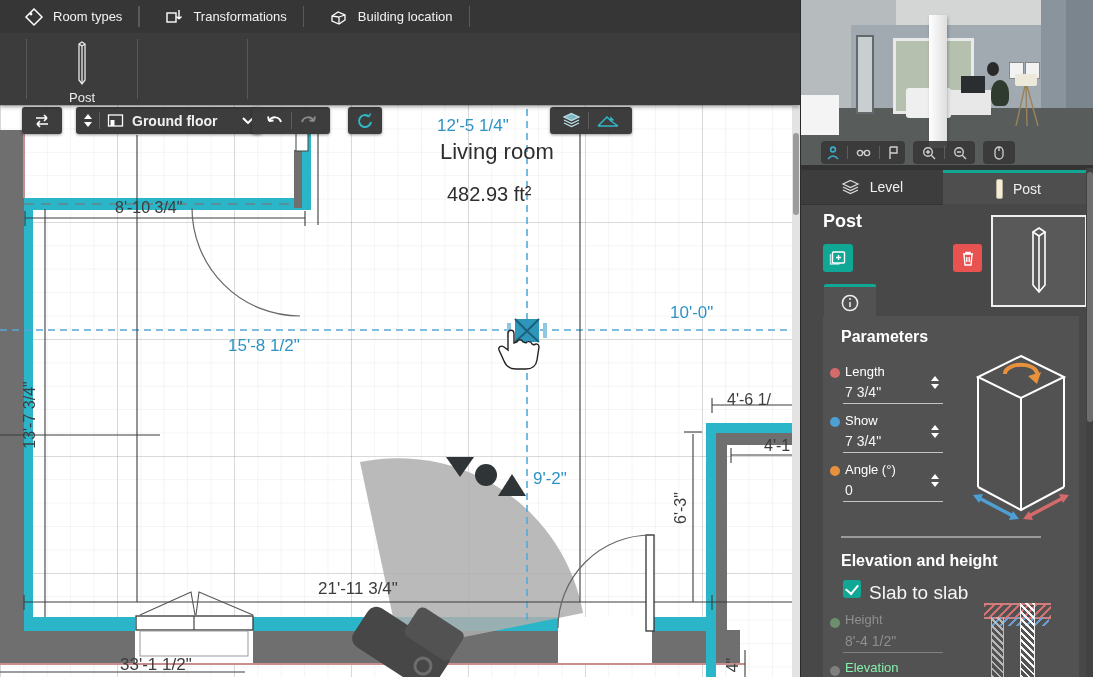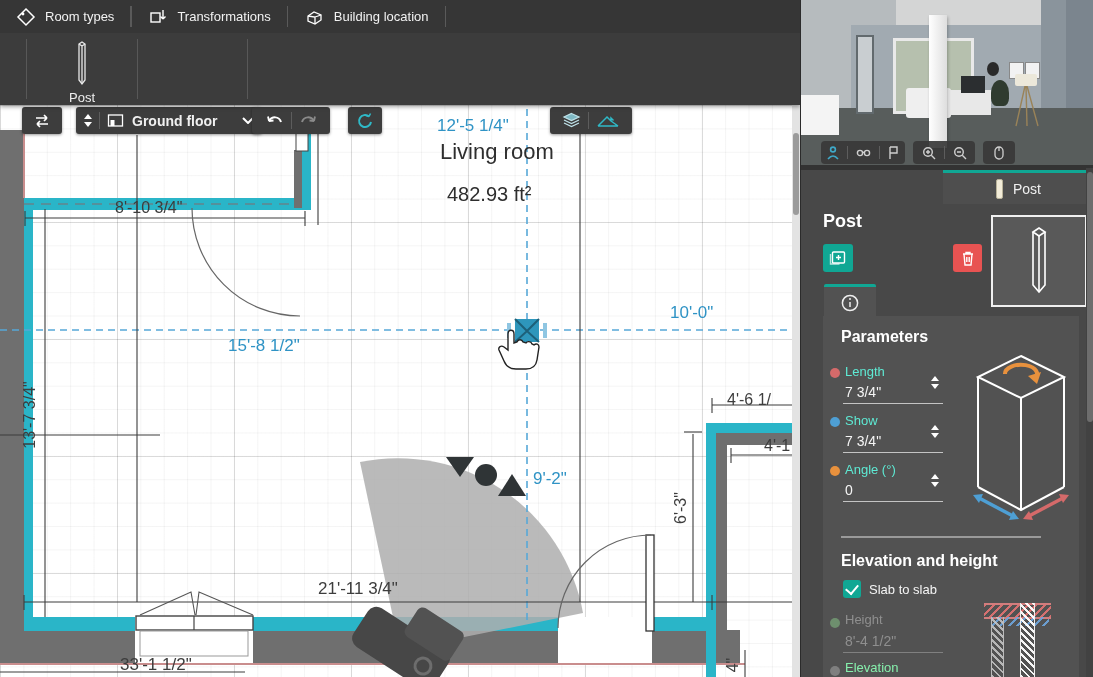--- a/index.html
+++ b/index.html
@@ -1,21 +1,21 @@
 <!DOCTYPE html>
 <html><head>
 <meta charset="utf-8">
 <style>
   html,body{margin:0;padding:0;background:#222;}
   #app{position:relative;width:1093px;height:677px;overflow:hidden;background:#fff;
        font-family:"Liberation Sans",sans-serif;-webkit-font-smoothing:antialiased;}
   .abs{position:absolute;}
   
   #menubar{left:0;top:0;width:800px;height:33px;background:#363636;display:flex;align-items:stretch;z-index:30;}
-  .menu-tab{display:flex;align-items:center;gap:9px;padding:0 16px;color:#f2f2f2;font-size:13px;cursor:pointer;}
+  .menu-tab{display:flex;align-items:center;gap:9px;padding:0 16px;color:#f2f2f2;font-size:13px;cursor:pointer;margin-left:8px;}
   .menu-div{width:1px;background:#5a5a5a;margin:6px 0;}
   
   #palette{left:0;top:33px;width:800px;height:72px;background:#3c3c3c;z-index:29;box-shadow:0 2px 4px rgba(0,0,0,.35);}
   .pal-div{position:absolute;top:6px;bottom:6px;width:1px;background:#585858;}
   .pal-tool{position:absolute;top:0;height:72px;width:110px;display:flex;flex-direction:column;align-items:center;justify-content:flex-end;padding-bottom:6px;color:#eee;font-size:13px;cursor:pointer;}
   .pal-tool svg{margin-bottom:4px;}
   
   #canvas{left:0;top:105px;width:800px;height:572px;overflow:hidden;background-color:#fff;
     background-image:
       linear-gradient(rgba(70,70,70,.16) 1px,transparent 1px),
@@ -32,21 +32,21 @@
   .cbtn{position:absolute;top:2px;height:27px;background:#3d3d3d;border-radius:3px;display:flex;align-items:center;color:#f0f0f0;font-size:14px;box-shadow:0 1px 3px rgba(0,0,0,.4);cursor:pointer;}
   .cbtn .sep{width:1px;height:17px;background:#5d5d5d;margin:0 7px;}
   .tri-u{width:0;height:0;border-left:4px solid transparent;border-right:4px solid transparent;border-bottom:5px solid #fff;}
   .tri-d{width:0;height:0;border-left:4px solid transparent;border-right:4px solid transparent;border-top:5px solid #fff;}
   
   #panel{left:800px;top:0;width:293px;height:677px;background:#484848;border-left:1px solid #2b2b2b;z-index:40;}
   #view3d{left:0;top:0;width:293px;height:165px;background:#9aa3aa;overflow:hidden;}
   .v3btn{position:absolute;background:rgba(56,56,56,.92);border-radius:4px;display:flex;align-items:center;justify-content:center;gap:8px;height:23px;cursor:pointer;}
   .ptab{position:absolute;top:170px;height:34px;display:flex;align-items:center;gap:10px;font-size:14px;color:#f0f0f0;cursor:pointer;}
   .card{background:#525252;}
-  .plabel{position:absolute;color:#5eead4;font-size:13px;}
+  .plabel{position:absolute;color:#ffffff;font-size:13px;}
   .pvalue{position:absolute;color:#f5f5f5;font-size:14px;}
   .pline{position:absolute;height:1px;background:#c4c4c4;width:100px;}
   .dot{position:absolute;width:10px;height:10px;border-radius:50%;}
   .stepper{position:absolute;display:flex;flex-direction:column;gap:3px;cursor:pointer;}
   .hatch-red{background:repeating-linear-gradient(135deg,rgba(227,115,115,.9) 0 2px,transparent 2px 6px);border-top:2px solid #d27d7d;border-bottom:2px solid #d27d7d;}
   .hatch-blue{background:repeating-linear-gradient(135deg,rgba(110,165,220,.9) 0 2px,transparent 2px 6px);}
   .hatch-gray{background:repeating-linear-gradient(45deg,rgba(200,200,200,.85) 0 2px,transparent 2px 5px);border-left:1px solid #bbb;border-right:1px solid #bbb;}
   .hatch-white{background:repeating-linear-gradient(45deg,rgba(255,255,255,.95) 0 2px,transparent 2px 5px);border-left:1px solid #eee;border-right:1px solid #eee;}
   .check{width:18px;height:18px;background:#10a794;border-radius:3px;position:absolute;}
   .check::after{content:"";position:absolute;left:5px;top:2px;width:6px;height:10px;border:solid #fff;border-width:0 2px 2px 0;transform:rotate(40deg);}
@@ -344,20 +344,30 @@
         <span>
             <svg width="10" height="14" viewBox="0 0 10 14" fill="none" stroke="#cfcfcf" stroke-width="1.3">
               <rect x="1" y="1" width="8" height="12" rx="4"></rect>
               <path d="M5 1 v4"></path>
             </svg>
           </span>
       </div>
     </div>
 
     <div class="abs" style="left:0;top:165px;width:293px;height:5px;background:#333;"></div>
+    <div class="ptab" style="left:0;width:142px;background:#3d3d3d;justify-content:center;border-bottom:1px solid #333;">
+      <span>
+          <svg width="19" height="17" viewBox="0 0 19 17" fill="none" stroke="#ddd" stroke-width="1.2">
+            <path d="M9.5 1.5 L17 5 L9.5 8.5 L2 5 Z"></path>
+            <path d="M2 8 L9.5 11.5 L17 8"></path>
+            <path d="M2 11 L9.5 14.5 L17 11"></path>
+          </svg>
+        </span>
+      <span>Level</span>
+    </div>
     <div class="ptab" style="left:142px;width:151px;background:#4e4e4e;justify-content:center;border-top:3px solid #10a794;height:31px;">
       <span>
           <span style="display:block;width:5px;height:18px;background:#f2ecd8;border:1px solid #b9b39a;border-radius:2px;"></span>
         </span>
       <span>Post</span>
     </div>
 
     <div class="abs" style="left:22px;top:211px;color:#fff;font-size:18px;font-weight:bold;">Post</div>
     <div class="abs" style="left:22px;top:244px;width:30px;height:28px;background:#10a794;border-radius:3px;display:flex;align-items:center;justify-content:center;cursor:pointer;">
       <span>
@@ -444,21 +454,21 @@
       <g>
         <path d="M58 164 L92 146" stroke="#d56a6a" stroke-width="3.5"></path>
         <polygon points="52,167 62,168 58,159" fill="#d56a6a"></polygon>
         <polygon points="98,143 88,142 92,151" fill="#d56a6a"></polygon>
       </g>
     </svg>
 
     <div class="abs" style="left:40px;top:536px;width:200px;height:2px;background:#9a9a9a;"></div>
     <div class="abs" style="left:40px;top:552px;color:#fff;font-size:16px;font-weight:bold;">Elevation and height</div>
     <span class="check" style="left:42px;top:580px;"></span>
-    <div class="abs" style="left:68px;top:582px;color:#f5f5f5;font-size:13px;">Slab to slab</div>
+    <div class="abs" style="left:68px;top:582px;color:#f5f5f5;font-size:19px;">Slab to slab</div>
 
     <span class="dot" style="left:29px;top:618px;background:#6e8f6e;"></span>
     <div class="plabel" style="left:44px;top:612px;color:#8f8f8f;">Height</div>
     <div class="pvalue" style="left:44px;top:633px;color:#8f8f8f;">8'-4 1/2"</div>
     <div class="pline" style="left:42px;top:652px;background:#808080;"></div>
 
     <span class="dot" style="left:29px;top:666px;background:#7f7f7f;"></span>
     <div class="plabel" style="left:44px;top:660px;color:#86efac;">Elevation</div>
 
     <div class="abs hatch-red" style="left:183px;top:603px;width:67px;height:12px;"></div>

